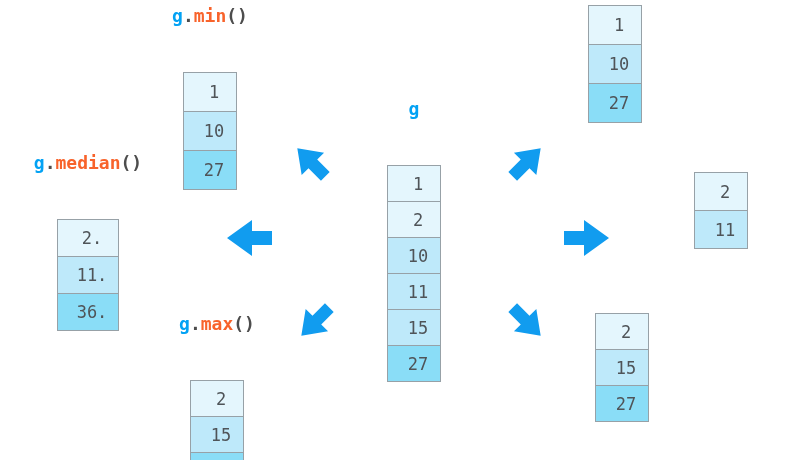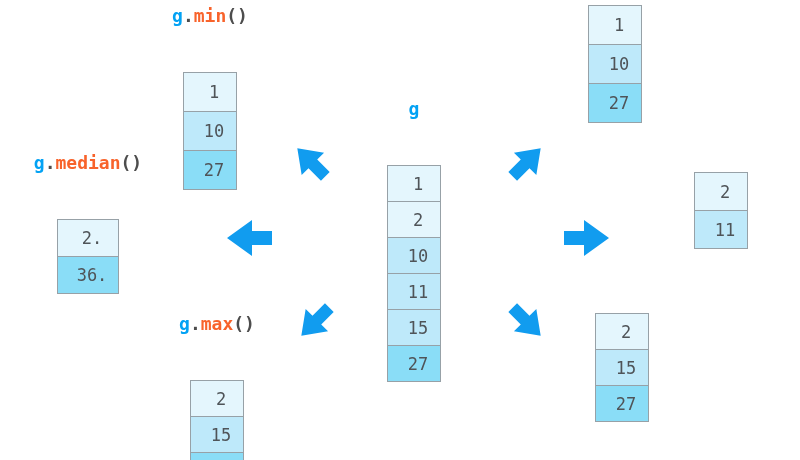--- a/index.html
+++ b/index.html
@@ -75,20 +75,21 @@
       <div class="cell sa">1</div>
       <div class="cell sb">10</div>
       <div class="cell sc">27</div>
     </div>
   </div>
 
   <div class="col" style="left:18px;top:152px;justify-content:flex-end;">
     <div class="label"><span class="obj">g</span><span class="punct">.</span><span class="fn">median</span><span class="punct">()</span></div>
     <div class="tbl w62 h38">
       <div class="cell sa">2.</div>
+      <div class="cell sb">11.</div>
       <div class="cell sc">36.</div>
     </div>
   </div>
 
   <div class="col" style="left:651px;top:172px;">
     <div class="tbl w54 h39">
       <div class="cell sa">2</div>
       <div class="cell sb">11</div>
     </div>
   </div>

